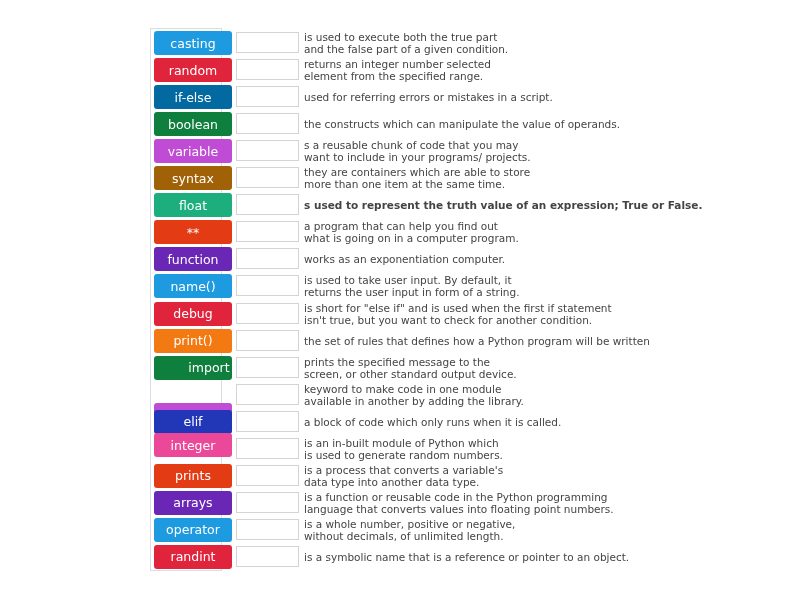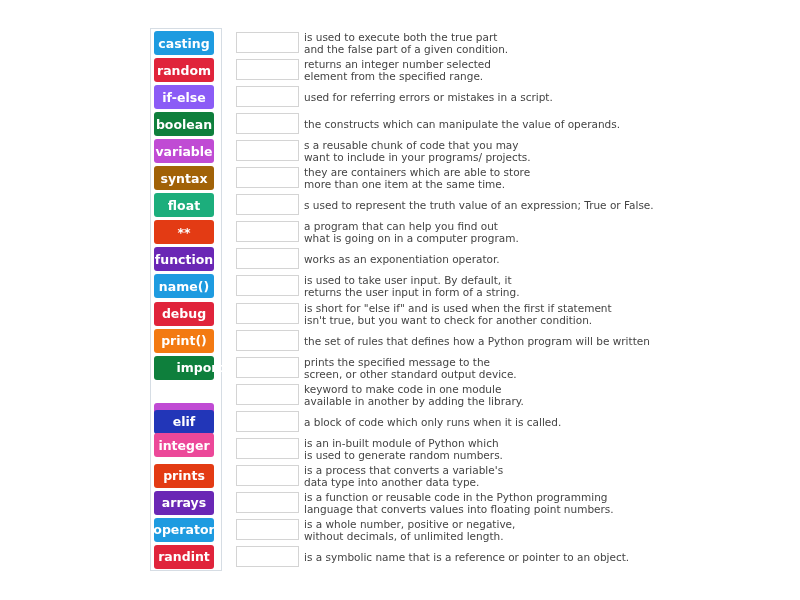--- a/index.html
+++ b/index.html
@@ -3,42 +3,42 @@
 <meta charset="utf-8">
 <style>
   html, body { margin: 0; padding: 0; background: #ffffff; }
   body { width: 800px; height: 600px; position: relative; overflow: hidden;
          font-family: "DejaVu Sans", "Liberation Sans", sans-serif; }
   .tiles-panel {
     position: absolute; left: 150px; top: 28px; width: 72px; height: 543px;
     border: 1px solid #d6dde4; box-sizing: border-box; background: #fff;
   }
   .tile {
-    position: absolute; left: 3px; width: 60px; height: 24px;
-    border-radius: 3px; color: #fff; font-weight: bold; font-size: 12.5px;
+    position: absolute; left: 3px; width: 78px; height: 24px;
+    border-radius: 3px; color: #fff; font-weight: normal; font-size: 12.5px;
     display: flex; align-items: center; justify-content: center;
     box-sizing: border-box; cursor: grab; letter-spacing: 0;
   }
   .slot {
     position: absolute; left: 236px; width: 63px; height: 21px;
     border: 1px solid #d4d4d4; box-sizing: border-box; background: #fff;
   }
   .desc {
     position: absolute; left: 304px; width: 420px; height: 26px;
     font-size: 10.5px; line-height: 12px; color: #444;
     display: flex; align-items: center; white-space: pre-line;
   }
 </style>
 </head>
 <body>
 
 <div class="tiles-panel" id="tiles-panel">
     <div class="tile" style="top: 2px; background: rgb(30, 155, 224);">casting</div>
     <div class="tile" style="top: 29.05px; background: rgb(224, 36, 59);">random</div>
-    <div class="tile" style="top: 56.1px; background: #8b5cf6;">if-else</div>
+    <div class="tile" style="top: 56.1px; background: #0369a1;">if-else</div>
     <div class="tile" style="top: 83.15px; background: rgb(14, 127, 60);">boolean</div>
     <div class="tile" style="top: 110.2px; background: rgb(192, 75, 212);">variable</div>
     <div class="tile" style="top: 137.25px; background: #a16207;">syntax</div>
     <div class="tile" style="top: 164.3px; background: rgb(28, 174, 124);">float</div>
     <div class="tile" style="top: 191.35px; background: rgb(227, 59, 20);">**</div>
     <div class="tile" style="top: 218.4px; background: rgb(106, 39, 181);">function</div>
     <div class="tile" style="top: 245.45px; background: rgb(30, 155, 224);">name()</div>
     <div class="tile" style="top: 272.5px; background: rgb(224, 36, 59);">debug</div>
     <div class="tile" style="top: 299.55px; background: rgb(243, 122, 18);">print()</div>
     <div class="tile" style="top: 326.6px; background: rgb(14, 127, 60); padding-left: 32px;">import</div>
@@ -61,26 +61,26 @@
     <div class="desc" style="top: 84.1px;">used for referring errors or mistakes in a script.</div>
     <div class="slot" style="top: 113.15px;"></div>
     <div class="desc" style="top: 111.15px;">the constructs which can manipulate the value of operands.</div>
     <div class="slot" style="top: 140.2px;"></div>
     <div class="desc" style="top: 138.2px;">s a reusable chunk of code that you may
 want to include in your programs/ projects.</div>
     <div class="slot" style="top: 167.25px;"></div>
     <div class="desc" style="top: 165.25px;">they are containers which are able to store
 more than one item at the same time.</div>
     <div class="slot" style="top: 194.3px;"></div>
-    <div class="desc" style="top: 192.3px;">s used to represent the truth value of an expression; True or False.</div>
+    <div class="desc" style="top: 192.3px; font-weight: bold;">s used to represent the truth value of an expression; True or False.</div>
     <div class="slot" style="top: 221.35px;"></div>
     <div class="desc" style="top: 219.35px;">a program that can help you find out
 what is going on in a computer program.</div>
     <div class="slot" style="top: 248.4px;"></div>
-    <div class="desc" style="top: 246.4px;">works as an exponentiation operator.</div>
+    <div class="desc" style="top: 246.4px;">works as an exponentiation computer.</div>
     <div class="slot" style="top: 275.45px;"></div>
     <div class="desc" style="top: 273.45px;">is used to take user input. By default, it
 returns the user input in form of a string.</div>
     <div class="slot" style="top: 302.5px;"></div>
     <div class="desc" style="top: 300.5px;">is short for "else if" and is used when the first if statement
 isn't true, but you want to check for another condition.</div>
     <div class="slot" style="top: 329.55px;"></div>
     <div class="desc" style="top: 327.55px;">the set of rules that defines how a Python program will be written</div>
     <div class="slot" style="top: 356.6px;"></div>
     <div class="desc" style="top: 354.6px;">prints the specified message to the

